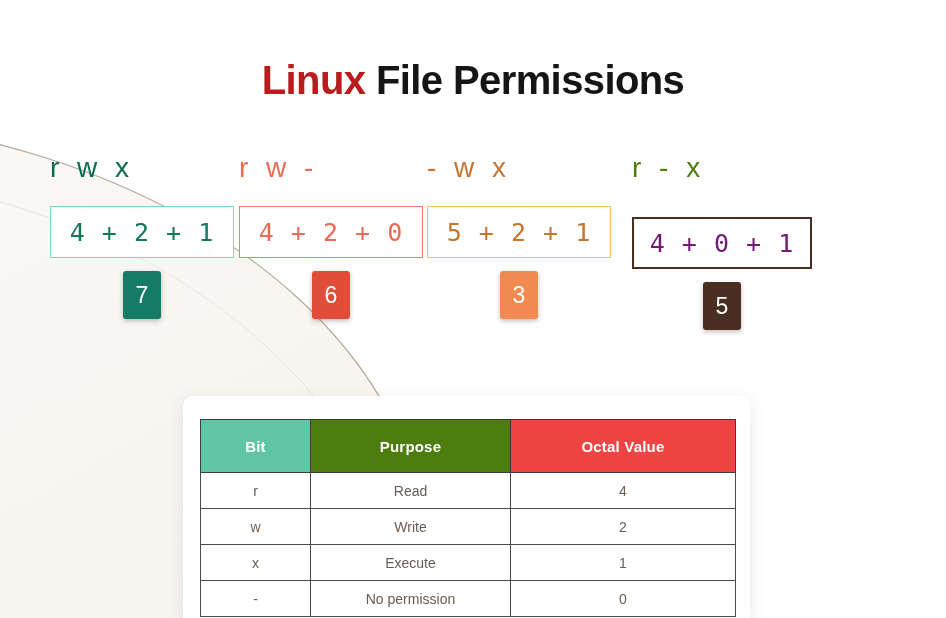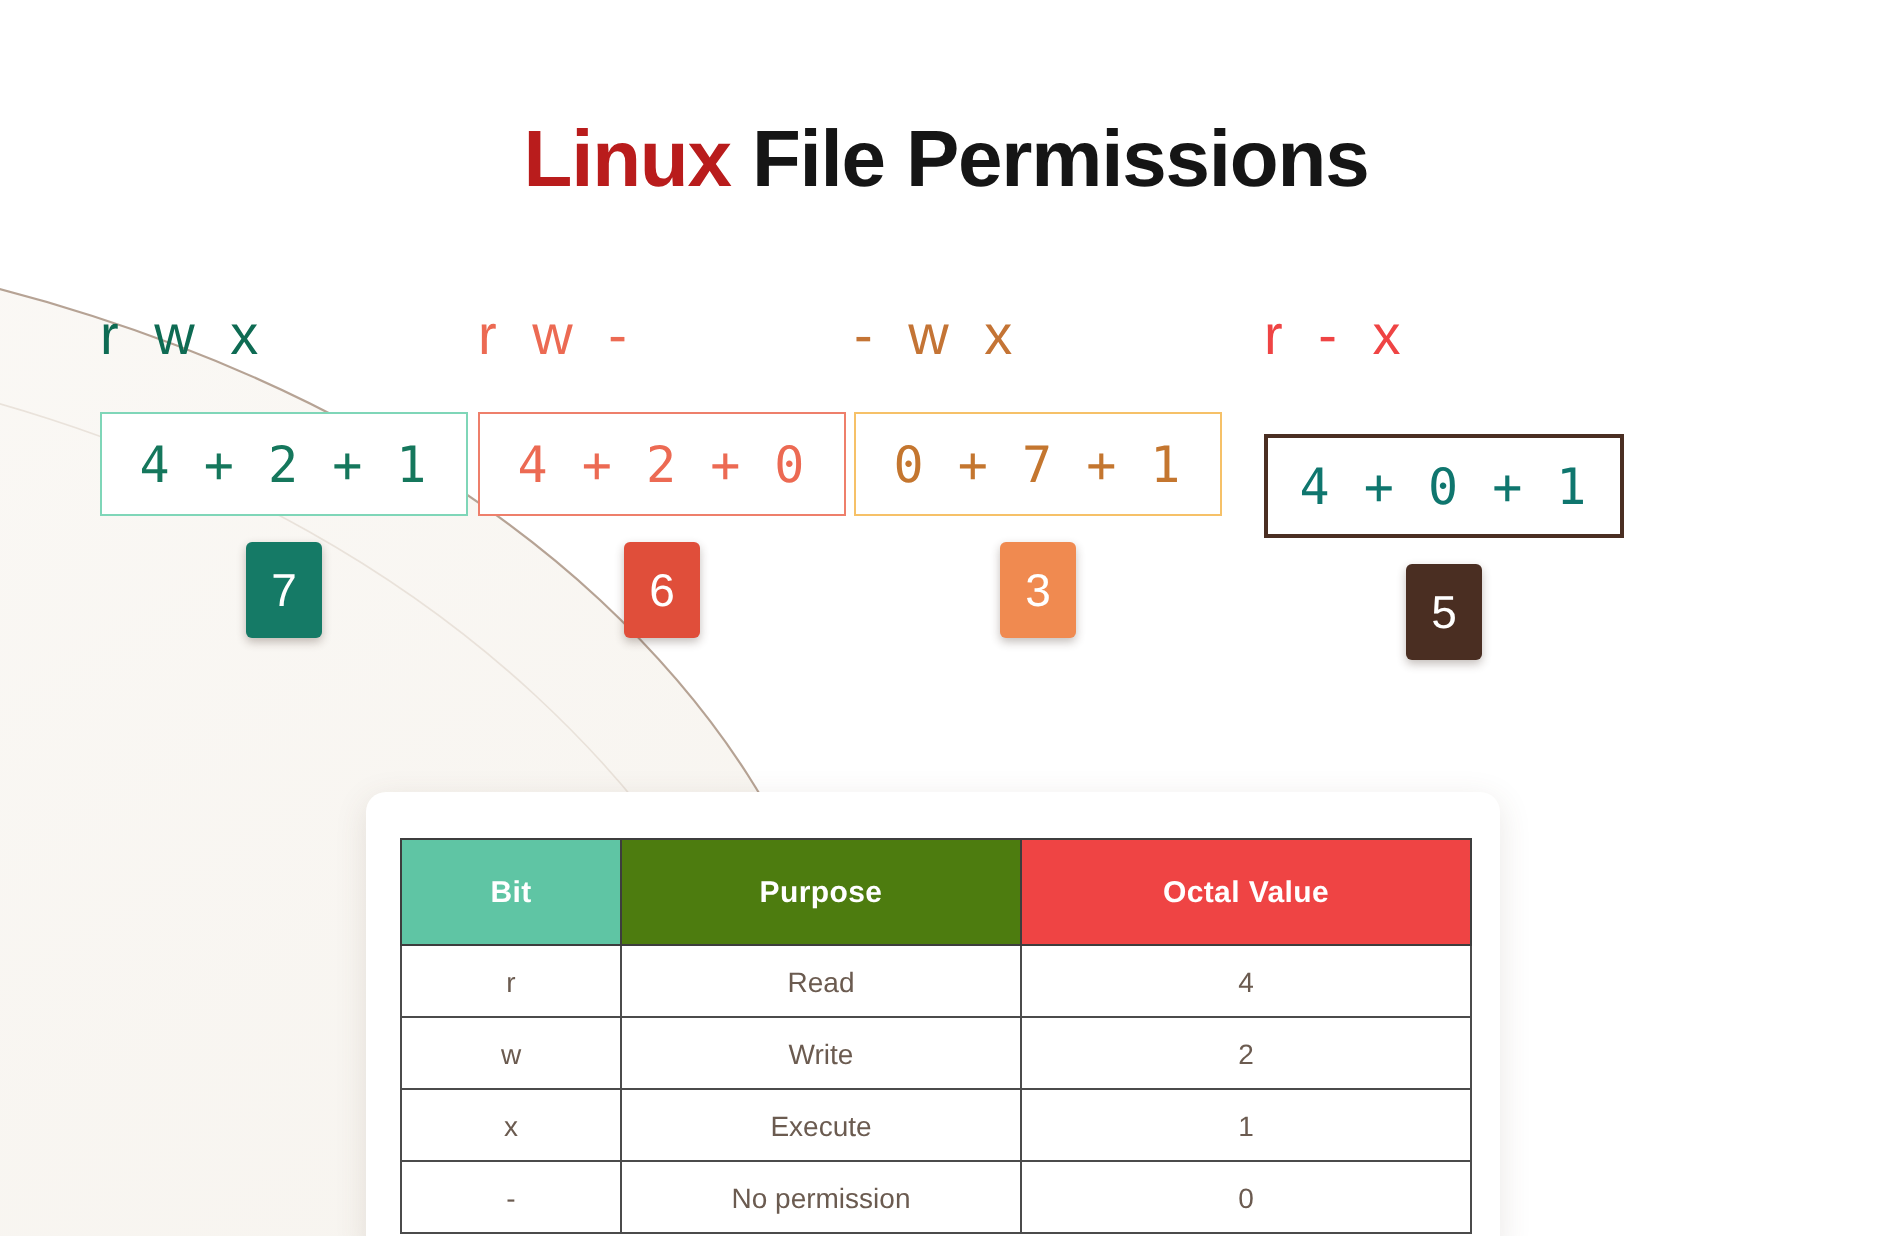--- a/index.html
+++ b/index.html
@@ -175,29 +175,29 @@
   <div class="pgroup" id="pgroup-1">
     <div class="pg-letters" style="color: rgb(236, 106, 83);">r w -</div>
     <div class="pg-box" style="color: rgb(236, 106, 83); border-color: rgb(238, 127, 107);">4 + 2 + 0</div>
     <div class="pg-badge-wrap">
       <div class="pg-badge" style="background: rgb(224, 78, 58);">6</div>
     </div>
   </div>
 
   <div class="pgroup" id="pgroup-2">
     <div class="pg-letters" style="color: rgb(196, 116, 53);">- w x</div>
-    <div class="pg-box" style="color: rgb(196, 118, 47); border-color: rgb(246, 193, 104);">0 + 7 + 1</div>
+    <div class="pg-box" style="color: rgb(196, 118, 47); border-color: rgb(246, 193, 104);">5 + 2 + 1</div>
     <div class="pg-badge-wrap">
       <div class="pg-badge" style="background: rgb(240, 138, 80);">3</div>
     </div>
   </div>
 
   <div class="pgroup" id="pgroup-3">
-    <div class="pg-letters" style="color: #ef4444;">r - x</div>
-    <div class="pg-box" style="color: #0f766e; border-color: rgb(74, 46, 34); margin-top: 27px;">4 + 0 + 1</div>
+    <div class="pg-letters" style="color: #4d7c0f;">r - x</div>
+    <div class="pg-box" style="color: #701a75; border-color: rgb(74, 46, 34); margin-top: 27px;">4 + 0 + 1</div>
     <div class="pg-badge-wrap">
       <div class="pg-badge" style="background: rgb(74, 46, 34);">5</div>
     </div>
   </div>
 
 </div>
 
 <div id="table-card">
   <table id="perm-table">
     <colgroup>

